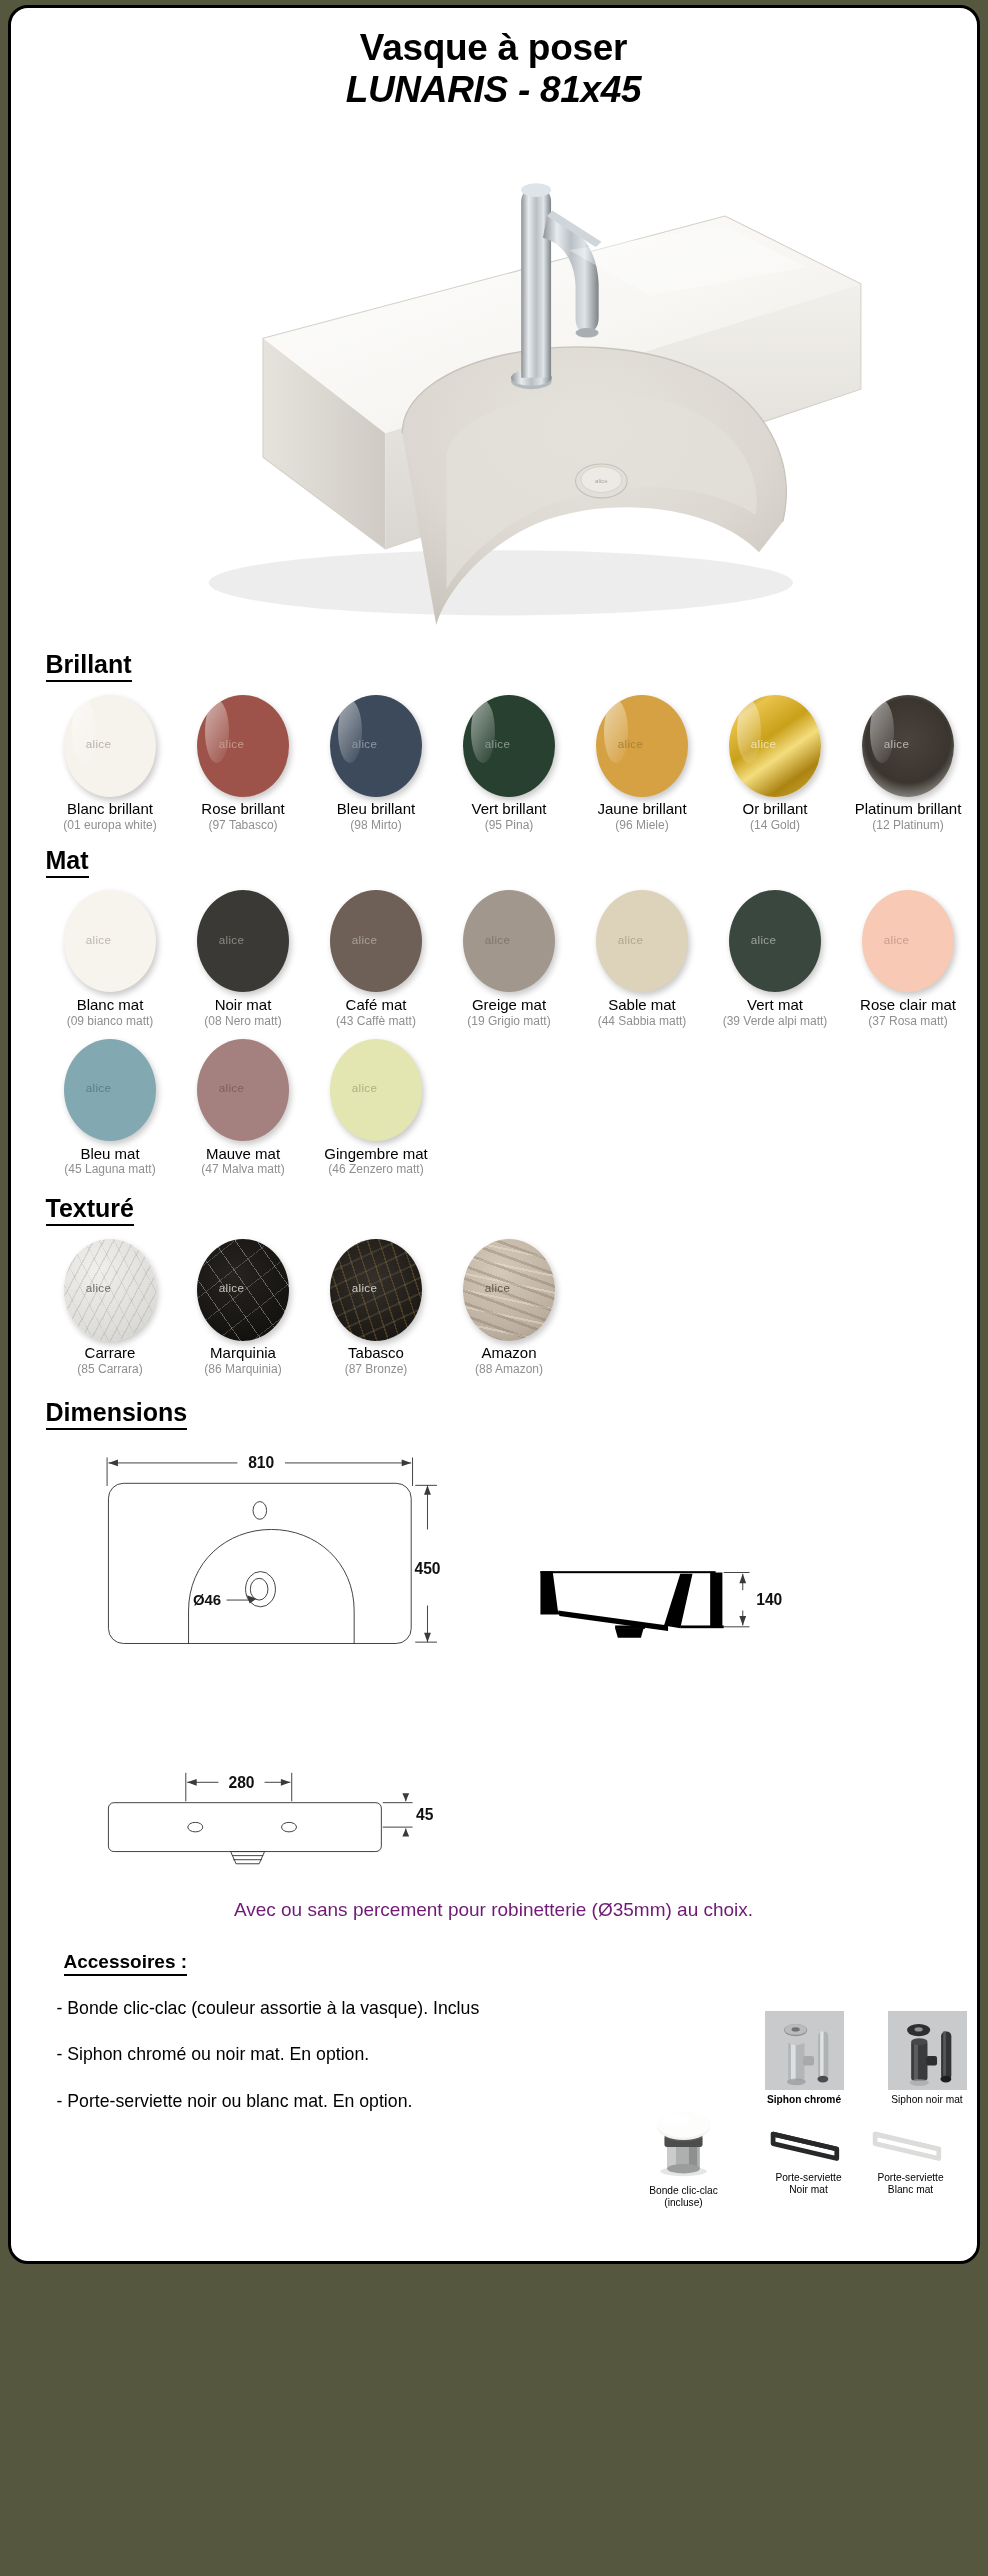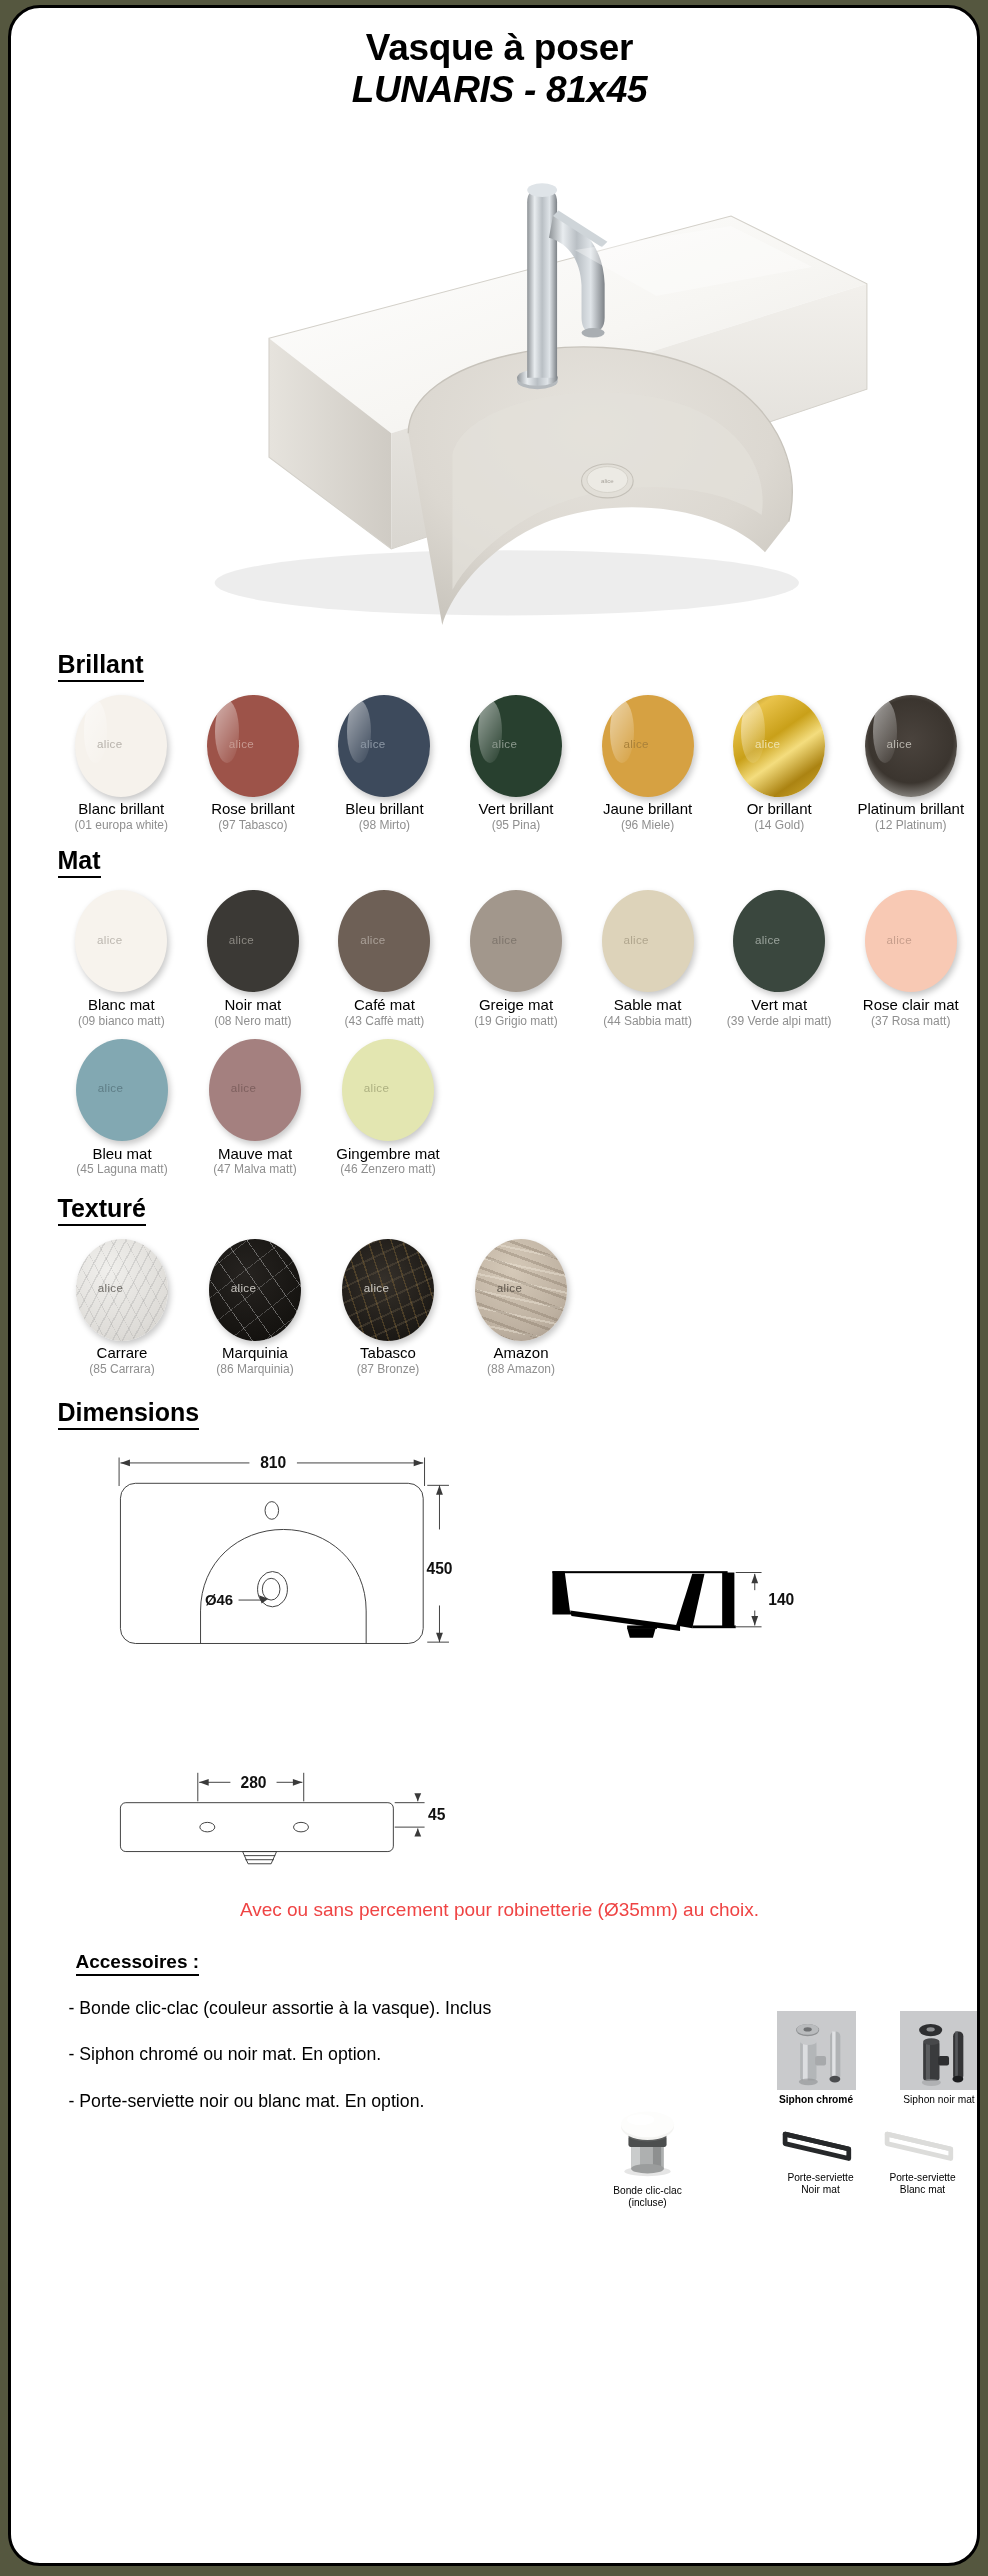--- a/index.html
+++ b/index.html
@@ -4,27 +4,26 @@
 <style>
   html,body{margin:0;padding:0;}
   body{
     width:989px; height:2576px;
     background:#55573f;
     font-family:"Liberation Sans", sans-serif;
     overflow:hidden;
   }
   .page{
     position:absolute; left:7.5px; top:5.4px;
-    width:972px; height:2561px;
+    width:972px; height:2259px;
     background:#ffffff;
     border:3.4px solid #000000;
-    border-radius:32px;
+    border-radius:20px;
     box-sizing:border-box;
     overflow:hidden;
-    padding-left:12px;
   }
 
   
   .title{
     text-align:center;
     margin-top:19px;
     font-weight:bold;
     font-size:37px;
     line-height:1.12;
     letter-spacing:-0.3px;
@@ -110,21 +109,21 @@
     white-space:nowrap;
   }
 
   
   .dims{position:relative;height:517px;}
   .dims .dwrap{position:absolute;font-weight:bold;}
 
   .note-line{
     text-align:center;
     font-size:19px;
-    color:#ef4444;
+    color:#701a75;
     margin-top:2.7px;
   }
 
   
   .acc-sec{position:relative;height:326px;}
   .acc-h{
     font-size:19px;font-weight:bold;color:#000;
     display:inline-block;border-bottom:2px solid #000;
     margin-left:53px;padding-bottom:0.7px;
   }
@@ -645,21 +644,21 @@
           <ellipse cx="85" cy="100" rx="8" ry="5" fill="#1c1d1f"></ellipse>
           <ellipse cx="46" cy="105" rx="14" ry="5" fill="#9a9c9e" opacity=".55"></ellipse>
         </svg>
       </div>
       <div class="ph-cap">
         <div>Siphon noir mat</div>
       </div>
     </div>
 
     
-    <div class="photo-box" style="left:564px;top:155px;width:122px;">
+    <div class="photo-box" style="left:612px;top:155px;width:122px;">
       <svg width="79" height="75" viewBox="0 0 116 110" style="display:block;margin:0 auto;">
         <ellipse cx="58" cy="96" rx="34" ry="7" fill="#000" opacity=".10"></ellipse>
         <rect x="34" y="58" width="48" height="34" fill="#aeb0b0"></rect>
         <rect x="34" y="58" width="13" height="34" fill="#cacccc"></rect>
         <rect x="66" y="58" width="12" height="34" fill="#8e9090"></rect>
         <ellipse cx="58" cy="92" rx="24" ry="7" fill="#9b9d9d"></ellipse>
         <rect x="30" y="44" width="56" height="16" rx="3" fill="#4c4e4e"></rect>
         <ellipse cx="58" cy="44" rx="28" ry="8" fill="#5c5e5e"></ellipse>
         <ellipse cx="58" cy="30" rx="39" ry="20" fill="#f4f4f2"></ellipse>
         <ellipse cx="58" cy="27" rx="39" ry="19" fill="#fdfdfc"></ellipse>

